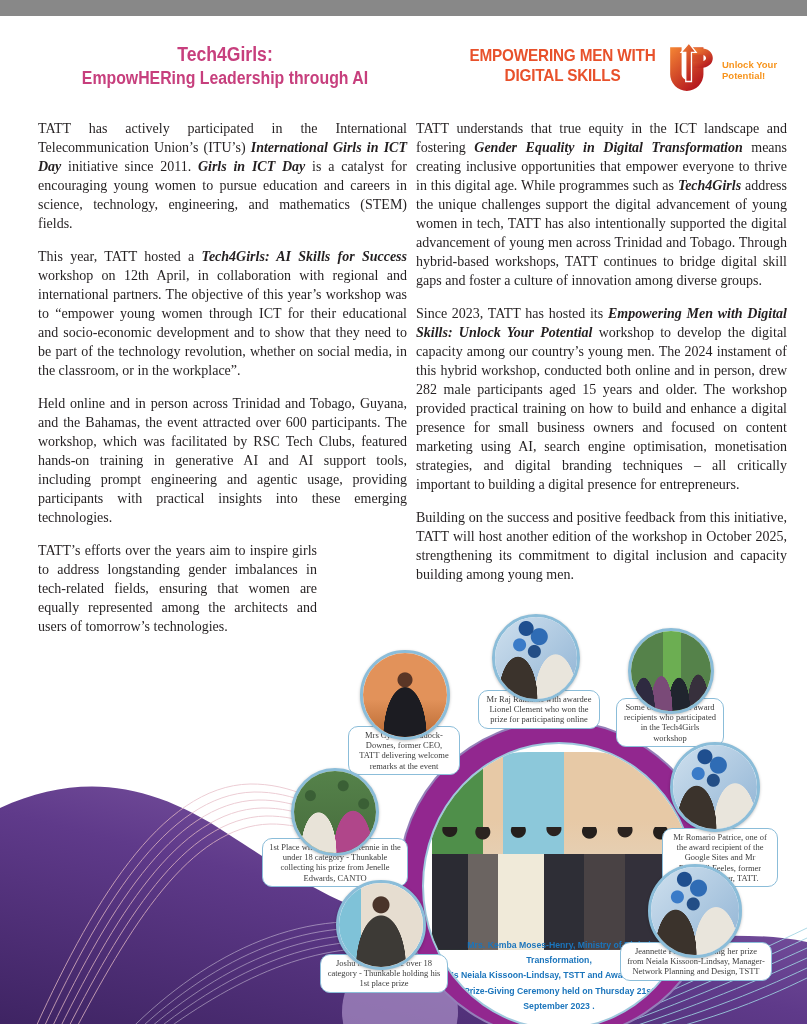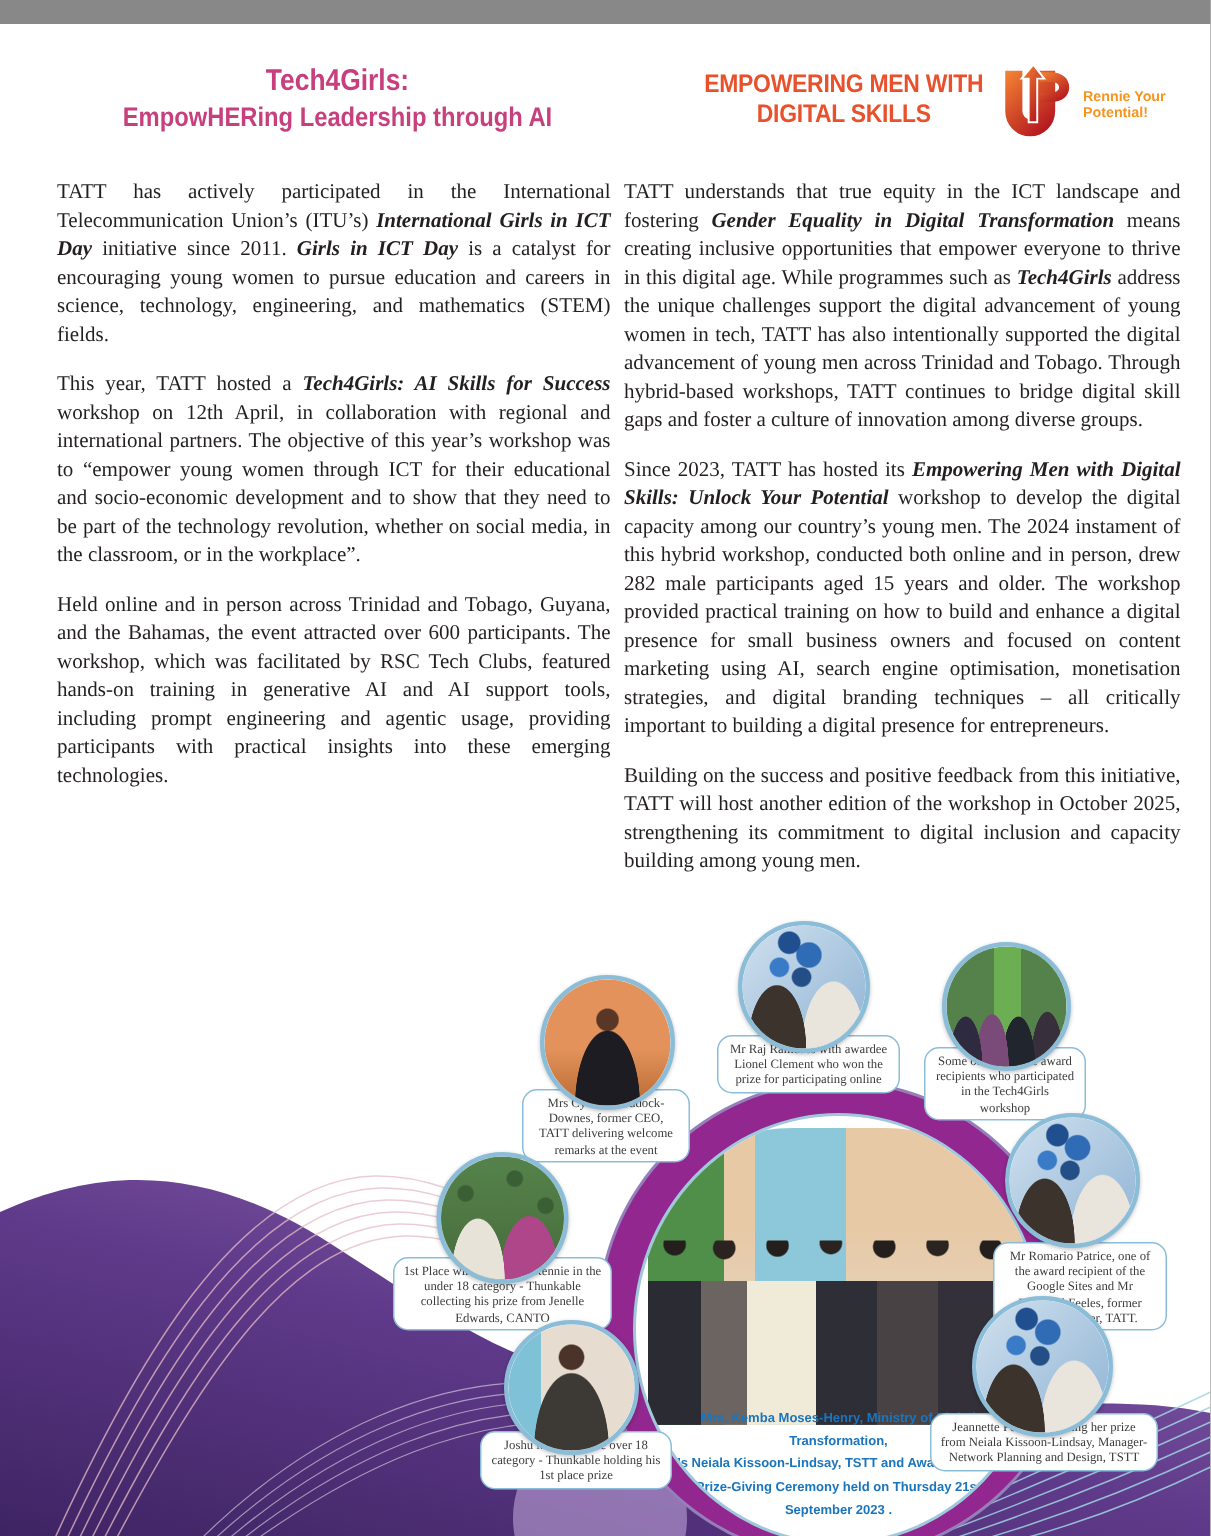--- a/index.html
+++ b/index.html
@@ -130,28 +130,28 @@
     <defs>
       <linearGradient id="upg" x1="0" y1="0" x2="0.7" y2="1">
         <stop offset="0" stop-color="#f58634"></stop>
           <stop offset="1" stop-color="#b4161f"></stop>
       </linearGradient>
     </defs>
     <path d="M8 10 h22 v52 a10 10 0 0 0 20 0 v-52 h22 v52 a32 32 0 0 1 -64 0 z" fill="url(#upg)"></path>
     <path d="M52 12 h14 c15 0 24 8 24 19 c0 11 -9 19 -24 19 h-14 v-12 h13 c8 0 12 -3 12 -7 c0 -4 -4 -7 -12 -7 h-13 z" fill="url(#upg)"></path>
     <path d="M44 2 L58 20 h-9 v56 h-11 v-56 h-9 z" fill="url(#upg)" stroke="#ffffff" stroke-width="2.5"></path>
   </svg>
-  <div class="tagline">Rennie Your
+  <div class="tagline">Unlock Your
 Potential!</div>
 
   <div class="col col-left">
     <p><span>TATT has actively participated in the International Telecommunication Union’s (ITU’s) </span><span class="bi">International Girls in ICT Day</span><span> initiative since 2011. </span><span class="bi">Girls in ICT Day</span><span> is a catalyst for encouraging young women to pursue education and careers in science, technology, engineering, and mathematics (STEM) fields.</span></p>
     <p><span>This year, TATT hosted a </span><span class="bi">Tech4Girls: AI Skills for Success</span><span> workshop on 12th April, in collaboration with regional and international partners. The objective of this year’s workshop was to “empower young women through ICT for their educational and socio-economic development and to show that they need to be part of the technology revolution, whether on social media, in the classroom, or in the workplace”.</span></p>
     <p><span>Held online and in person across Trinidad and Tobago, Guyana, and the Bahamas, the event attracted over 600 participants. The workshop, which was facilitated by RSC Tech Clubs, featured hands-on training in generative AI and AI support tools, including prompt engineering and agentic usage, providing participants with practical insights into these emerging technologies.</span></p>
-    <p><span class="wrap-spacer"></span></p>
+    <p><span class="wrap-spacer"></span><span><span>TATT’s efforts over the years aim to inspire girls to address longstanding gender imbalances in tech-related fields, ensuring that women are equally represented among the architects and users of tomorrow’s technologies.</span></span></p>
   </div>
   <div class="col col-right">
     <p><span>TATT understands that true equity in the ICT landscape and fostering </span><span class="bi">Gender Equality in Digital Transformation</span><span> means creating inclusive opportunities that empower everyone to thrive in this digital age. While programmes such as </span><span class="bi">Tech4Girls</span><span> address the unique challenges support the digital advancement of young women in tech, TATT has also intentionally supported the digital advancement of young men across Trinidad and Tobago. Through hybrid-based workshops, TATT continues to bridge digital skill gaps and foster a culture of innovation among diverse groups.</span></p>
     <p><span>Since 2023, TATT has hosted its </span><span class="bi">Empowering Men with Digital Skills: Unlock Your Potential</span><span> workshop to develop the digital capacity among our country’s young men. The 2024 instament of this hybrid workshop, conducted both online and in person, drew 282 male participants aged 15 years and older. The workshop provided practical training on how to build and enhance a digital presence for small business owners and focused on content marketing using AI, search engine optimisation, monetisation strategies, and digital branding techniques – all critically important to building a digital presence for entrepreneurs.</span></p>
     <p><span>Building on the success and positive feedback from this initiative, TATT will host another edition of the workshop in October 2025, strengthening its commitment to digital inclusion and capacity building among young men.</span></p>
   </div>
 
   <svg class="waves" viewBox="0 0 807 464" preserveAspectRatio="none">
     <defs>
       <linearGradient id="wpg" x1="0" y1="1" x2="0.8" y2="0">

